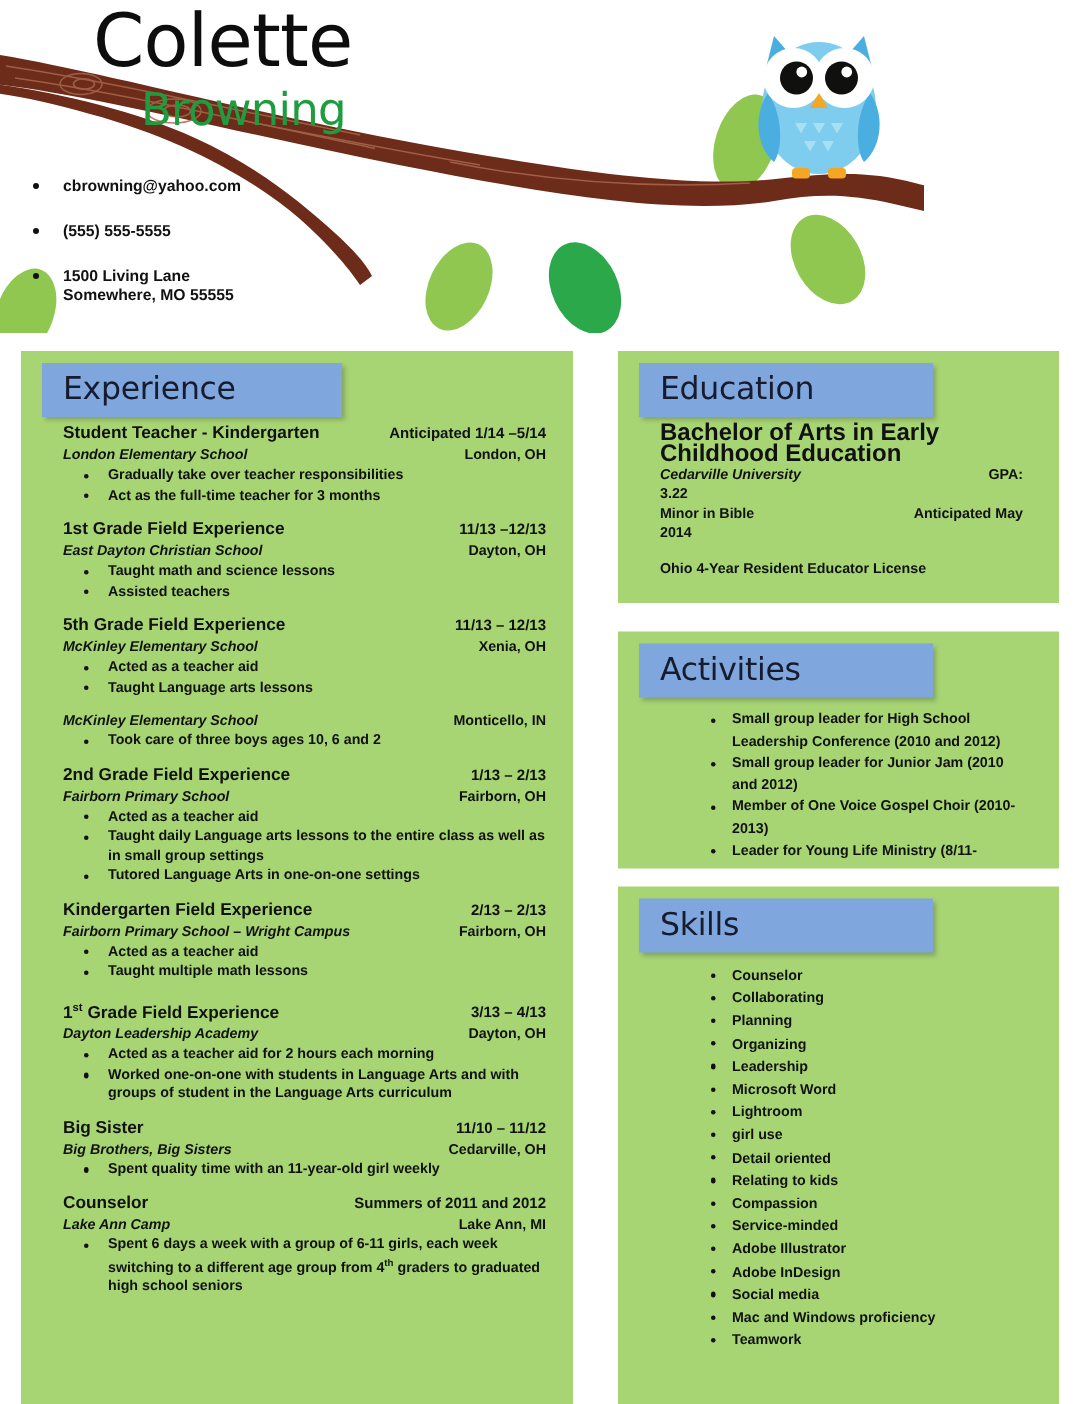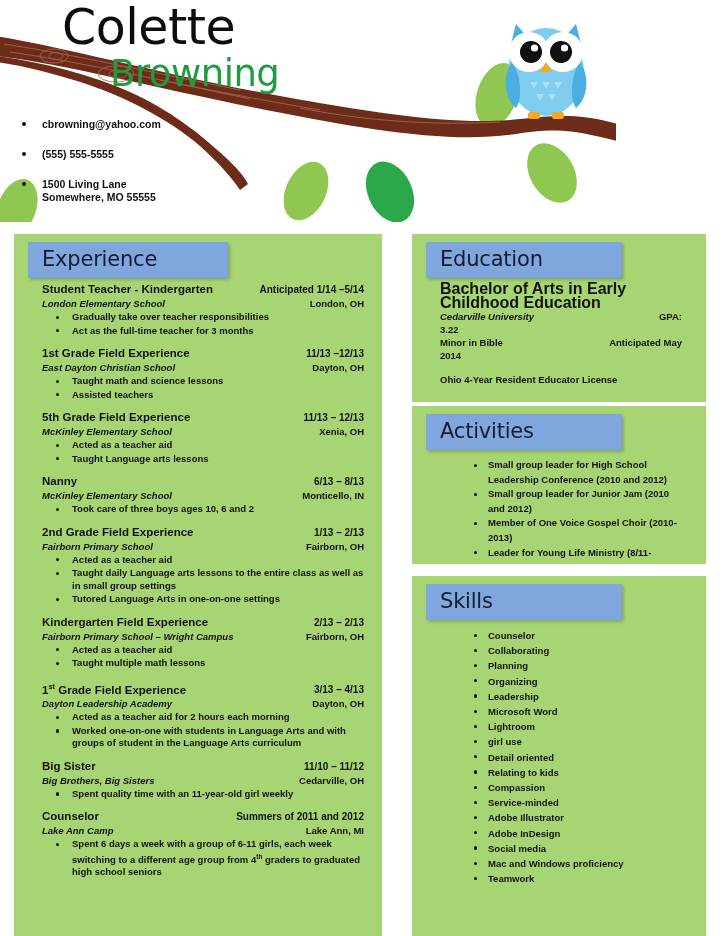--- a/index.html
+++ b/index.html
@@ -17,23 +17,23 @@
   .branch-wrap { position: absolute; left: 0; top: 0; width: 724px; height: 222px; }
 
   .name-block { position: absolute; left: 62px; top: 2px; width: 420px; z-index: 6; }
   .fname {
     font-family: "DejaVu Sans", sans-serif;
     font-size: 49px; font-weight: 400; color: #0d0d0d;
     letter-spacing: -0.5px; line-height: 52px;
   }
   .lname {
     font-family: "DejaVu Sans", sans-serif;
-    font-size: 37px; font-weight: 400; color: #1f9c3f;
+    font-size: 30px; font-weight: 400; color: #1f9c3f;
     letter-spacing: -0.5px; line-height: 48px;
-    margin-left: 48px; margin-top: -4px;
+    margin-left: 32px; margin-top: -4px;
   }
 
   .contact { position: absolute; left: 16px; top: 118px; z-index: 7; }
   .contact-item {
     position: relative; padding-left: 26px;
     font-family: "Liberation Sans", sans-serif;
     font-size: 10.5px; font-weight: bold; color: #111;
     line-height: 13px; margin-bottom: 17px;
   }
   .contact-item:before {
@@ -273,24 +273,20 @@
               <span class="entry-loc">Xenia, OH</span>
             </div>
             <ul class="bullets">
               <li>Acted as a teacher aid</li>
               <li>Taught Language arts lessons</li>
             </ul>
           </div>
 
           <div class="entry">
             <div class="entry-row">
-              <span class="entry-title">Nanny</span>
-              <span class="entry-date">6/13 – 8/13</span>
-            </div>
-            <div class="entry-row">
               <span class="entry-org">McKinley Elementary School</span>
               <span class="entry-loc">Monticello, IN</span>
             </div>
             <ul class="bullets">
               <li>Took care of three boys ages 10, 6 and 2</li>
             </ul>
           </div>
 
           <div class="entry">
             <div class="entry-row">
@@ -365,21 +361,21 @@
               <li><span>Spent 6 days a week with a group of 6-11 girls, each week switching to a different age group from 4</span><sup>th</sup><span> graders to graduated high school seniors</span></li>
             </ul>
           </div>
 
         </div>
       </div>
     </div>
 
     <div class="col-right">
 
-      <div class="panel" style="height:168px; margin-bottom:4px;">
+      <div class="panel" style="height:168px; margin-bottom:19px;">
         <div class="panel-inner">
           <div class="sec-head head-edu">
             <span class="sec-head-text">Education</span>
           </div>
           <div class="edu-block">
             <div class="edu-degree">Bachelor of Arts in Early Childhood Education</div>
             <div class="edu-line">
               <span class="right-part">GPA:</span>
               <span class="ital">Cedarville University</span>
             </div>

